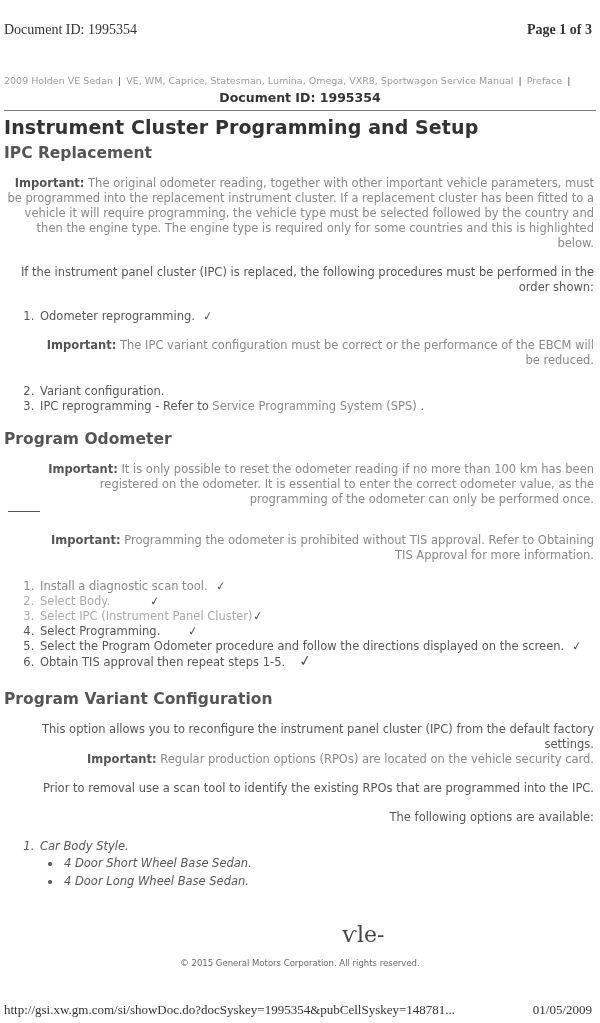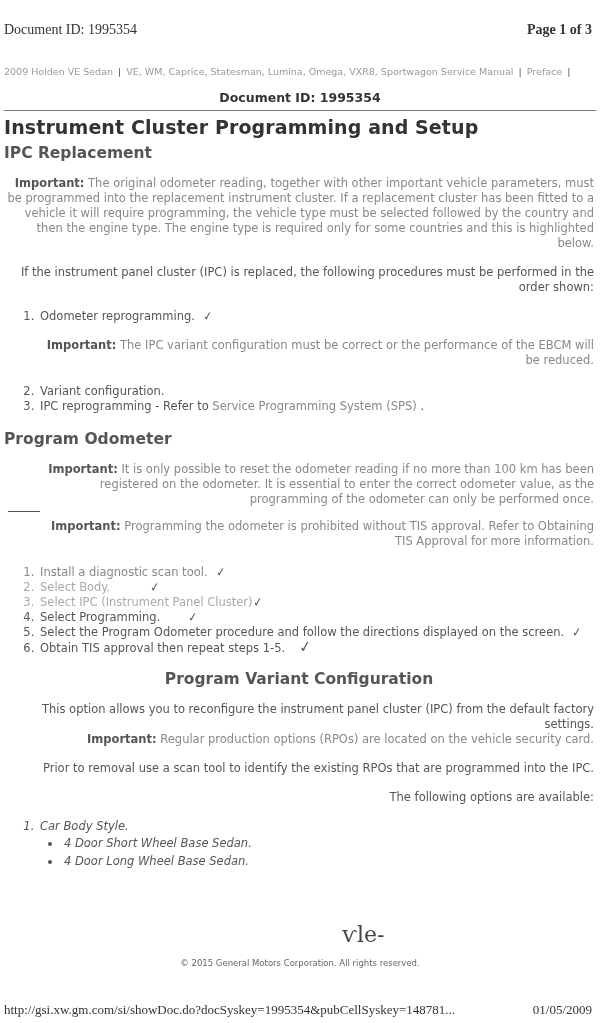--- a/index.html
+++ b/index.html
@@ -10,21 +10,21 @@
     color: #444;
     position: relative;
   }
   .print-header {
     position: absolute; top: 22px; left: 4px; right: 8px;
     font-family: "Liberation Serif", serif; font-size: 14px; color: #333;
   }
   .print-header .left { position: absolute; left: 0; }
   .print-header .right { position: absolute; right: 0; font-weight: bold; }
   .breadcrumb {
-    position: absolute; top: 66px; left: 4px; right: 6px;
+    position: absolute; top: 75px; left: 4px; right: 6px;
     font-size: 9.5px; color: #999; white-space: nowrap;
   }
   .breadcrumb .sep { color: #555; margin: 0 2px; }
   .docid-center {
     position: absolute; top: 90px; left: 0; right: 0; text-align: center;
     font-size: 12.5px; font-weight: bold; color: #333;
   }
   .rule {
     position: absolute; top: 110px; left: 4px; right: 4px; height: 1px; background: #777;
   }
@@ -111,36 +111,36 @@
     </li>
   </ol>
 
   <h2 style="margin-top:16px;">Program Odometer</h2>
 
   <div class="indent" style="margin-top:14px;">
     <p class="faint">
       <span class="imp">Important:</span>
       <span>It is only possible to reset the odometer reading if no more than 100 km has been registered on the odometer. It is essential to enter the correct odometer value, as the programming of the odometer can only be performed once.</span>
     </p>
-    <p class="faint" style="margin-top:12px;">
+    <p class="faint" style="margin-top:26px;">
       <span class="imp">Important:</span>
       <span>Programming the odometer is prohibited without TIS approval. Refer to Obtaining TIS Approval for more information.</span>
     </p>
   </div>
 
   <ol style="margin-top:16px;">
     <li class="faint"><span>Install a diagnostic scan tool.</span><span class="check">✓</span></li>
     <li style="color:#aaa;"><span>Select Body.</span><span class="check" style="margin-left:40px;">✓</span></li>
     <li style="color:#aaa;"><span>Select IPC (Instrument Panel Cluster)</span><span class="check" style="margin-left:0;">✓</span></li>
     <li class="mid"><span>Select Programming.</span><span class="check" style="margin-left:28px;">✓</span></li>
     <li class="mid"><span>Select the Program Odometer procedure and follow the directions displayed on the screen.</span><span class="check">✓</span></li>
     <li class="mid"><span>Obtain TIS approval then repeat steps 1-5.</span><span class="check" style="margin-left:14px;font-size:15px;">✓</span></li>
   </ol>
 
-  <h2 style="margin-top:14px;text-align:center;">Program Variant Configuration</h2>
+  <h2 style="margin-top:20px;">Program Variant Configuration</h2>
 
   <p style="margin-top:14px;" class="mid">This option allows you to reconfigure the instrument panel cluster (IPC) from the default factory settings.</p>
 
   <p style="" class="faint">
     <span class="imp">Important:</span>
     <span>Regular production options (RPOs) are located on the vehicle security card.</span>
   </p>
 
   <p style="margin-top:14px;" class="mid">Prior to removal use a scan tool to identify the existing RPOs that are programmed into the IPC.</p>
 

